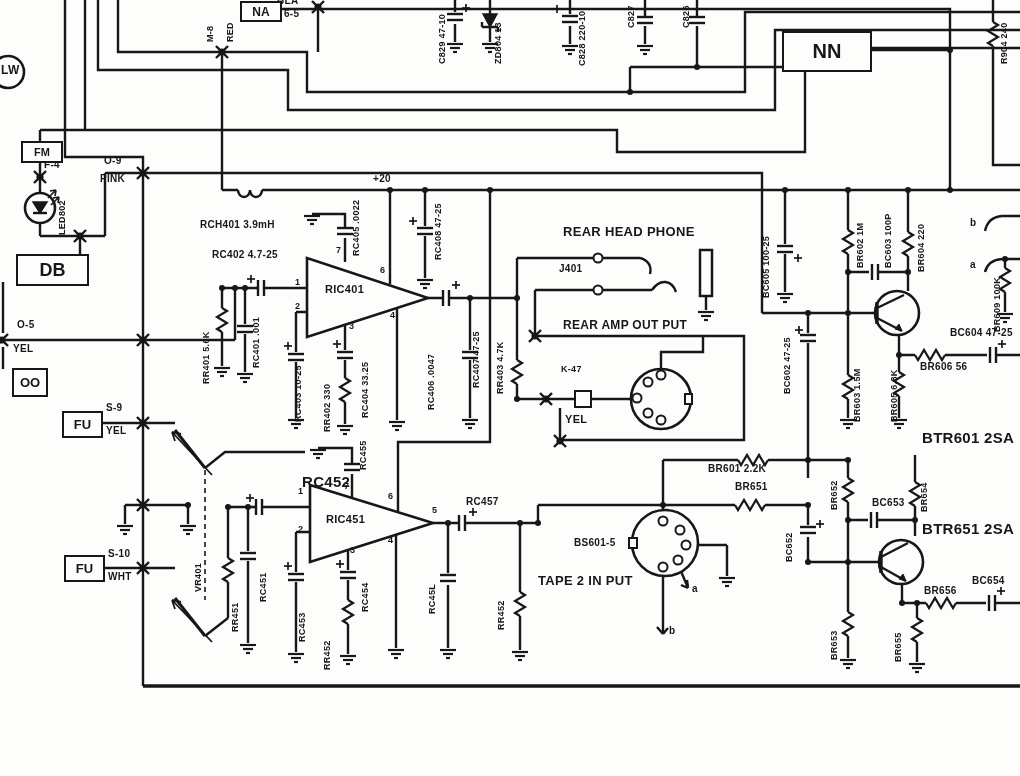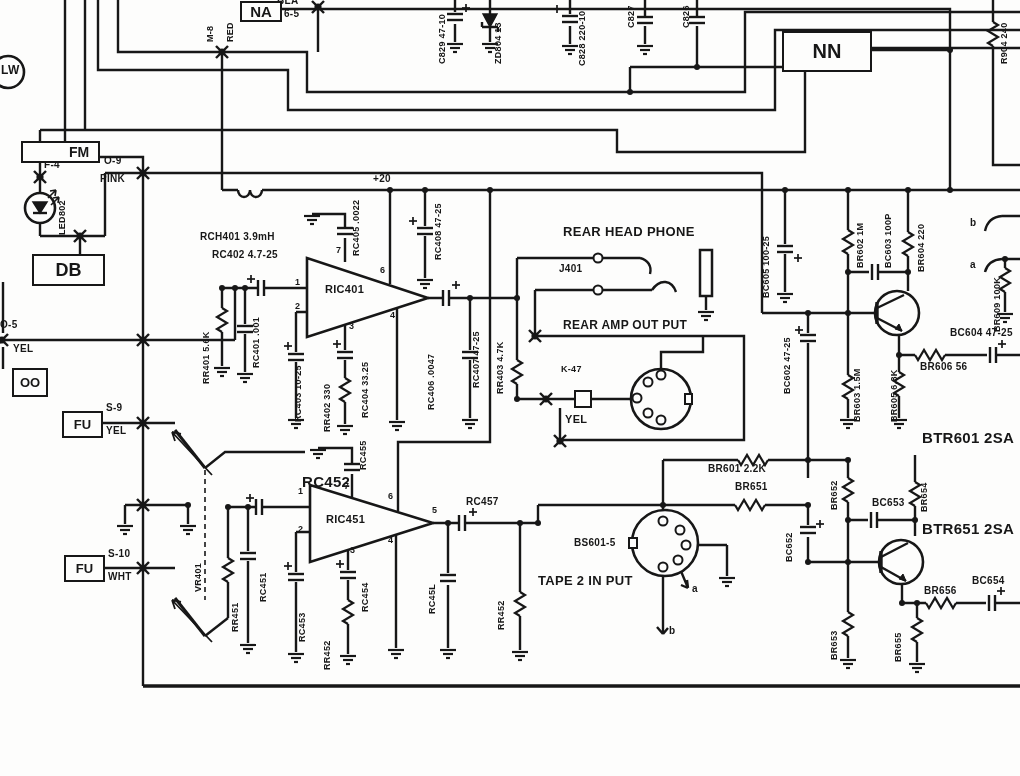--- a/index.html
+++ b/index.html
@@ -366,28 +366,28 @@
       <span class="lbl v" style="left: 438px; top: 64px; font-size: 9px;">C829 47-10</span>
       <span class="lbl v" style="left: 494px; top: 64px; font-size: 9px;">ZD804 13</span>
       <span class="lbl v" style="left: 578px; top: 66px; font-size: 9px;">C828 220-10</span>
       <span class="lbl v" style="left: 627px; top: 28px; font-size: 9px;">C827</span>
       <span class="lbl v" style="left: 682px; top: 28px; font-size: 9px;">C826</span>
       <span class="lbl v" style="left: 1000px; top: 64px; font-size: 9px;">R904 240</span>
       <span class="lbl" style="left: 44px; top: 160px; font-size: 10px;">F-4</span>
       <span class="lbl v" style="left: 58px; top: 235px; font-size: 9px;">LED802</span>
       <span class="lbl" style="left: 104px; top: 156px; font-size: 10px;">O-9</span>
       <span class="lbl" style="left: 100px; top: 174px; font-size: 10px;">PINK</span>
-      <span class="lbl" style="left: 0; top: 320px; font-size: 10px;">O-5</span>
+      <span class="lbl" style="left: 17px; top: 320px; font-size: 10px;">O-5</span>
       <span class="lbl" style="left: 13px; top: 344px; font-size: 10px;">YEL</span>
       <span class="lbl" style="left: 106px; top: 403px; font-size: 10px;">S-9</span>
       <span class="lbl" style="left: 106px; top: 426px; font-size: 10px;">YEL</span>
       <span class="lbl" style="left: 108px; top: 549px; font-size: 10px;">S-10</span>
       <span class="lbl" style="left: 108px; top: 572px; font-size: 10px; text-align: right;">WHT</span>
       <span class="lbl v" style="left: 194px; top: 592px; font-size: 9px;">VR401</span>
-      <span class="lbl" style="left: 200px; top: 232px; font-size: 10px;">RCH401 3.9mH</span>
+      <span class="lbl" style="left: 200px; top: 220px; font-size: 10px;">RCH401 3.9mH</span>
       <span class="lbl" style="left: 373px; top: 174px; font-size: 10px;">+20</span>
       <span class="lbl v" style="left: 352px; top: 256px; font-size: 9px;">RC405 .0022</span>
       <span class="lbl v" style="left: 434px; top: 260px; font-size: 9px;">RC408 47-25</span>
       <span class="lbl" style="left: 212px; top: 250px; font-size: 10px;">RC402 4.7-25</span>
       <span class="lbl" style="left: 325px; top: 284px; font-size: 11px;">RIC401</span>
       <span class="lbl" style="left: 336px; top: 246px; font-size: 9px;">7</span>
       <span class="lbl" style="left: 295px; top: 278px; font-size: 9px;">1</span>
       <span class="lbl" style="left: 295px; top: 302px; font-size: 9px;">2</span>
       <span class="lbl" style="left: 349px; top: 322px; font-size: 9px;">3</span>
       <span class="lbl" style="left: 390px; top: 311px; font-size: 9px;">4</span>
@@ -446,21 +446,21 @@
       <span class="lbl" style="left: 872px; top: 498px; font-size: 10px;">BC653</span>
       <span class="lbl v" style="left: 920px; top: 512px; font-size: 9px;">BR654</span>
       <span class="lbl" style="left: 922px; top: 521px; font-size: 15px;">BTR651 2SA</span>
       <span class="lbl v" style="left: 785px; top: 562px; font-size: 9px;">BC652</span>
       <span class="lbl" style="left: 924px; top: 586px; font-size: 10px;">BR656</span>
       <span class="lbl" style="left: 972px; top: 576px; font-size: 10px;">BC654</span>
       <span class="lbl v" style="left: 830px; top: 660px; font-size: 9px;">BR653</span>
       <span class="lbl v" style="left: 894px; top: 662px; font-size: 9px;">BR655</span>
     </div>
   <div id="boxes">
-      <div class="box" style="left: 240px; top: 1px; width: 38px; height: 17px; font-size: 15px;">NA</div>
+      <div class="box" style="left: 240px; top: 1px; width: 38px; height: 17px; font-size: 12px;">NA</div>
       <div class="box" style="left: 782px; top: 31px; width: 86px; height: 37px; font-size: 20px;">NN</div>
-      <div class="box" style="left: 21px; top: 141px; width: 38px; height: 18px; font-size: 14px; padding-left: 37px;">FM</div>
-      <div class="box" style="left: 32px; top: 254px; width: 69px; height: 28px; font-size: 18px;">DB</div>
+      <div class="box" style="left: 21px; top: 141px; width: 38px; height: 18px; font-size: 11px;">FM</div>
+      <div class="box" style="left: 16px; top: 254px; width: 69px; height: 28px; font-size: 18px;">DB</div>
       <div class="box" style="left: 12px; top: 368px; width: 32px; height: 25px; font-size: 13px;">OO</div>
       <div class="box" style="left: 62px; top: 411px; width: 37px; height: 23px; font-size: 13px;">FU</div>
       <div class="box" style="left: 64px; top: 555px; width: 37px; height: 23px; font-size: 13px;">FU</div>
     </div>
 </div>
 
 </body></html>

